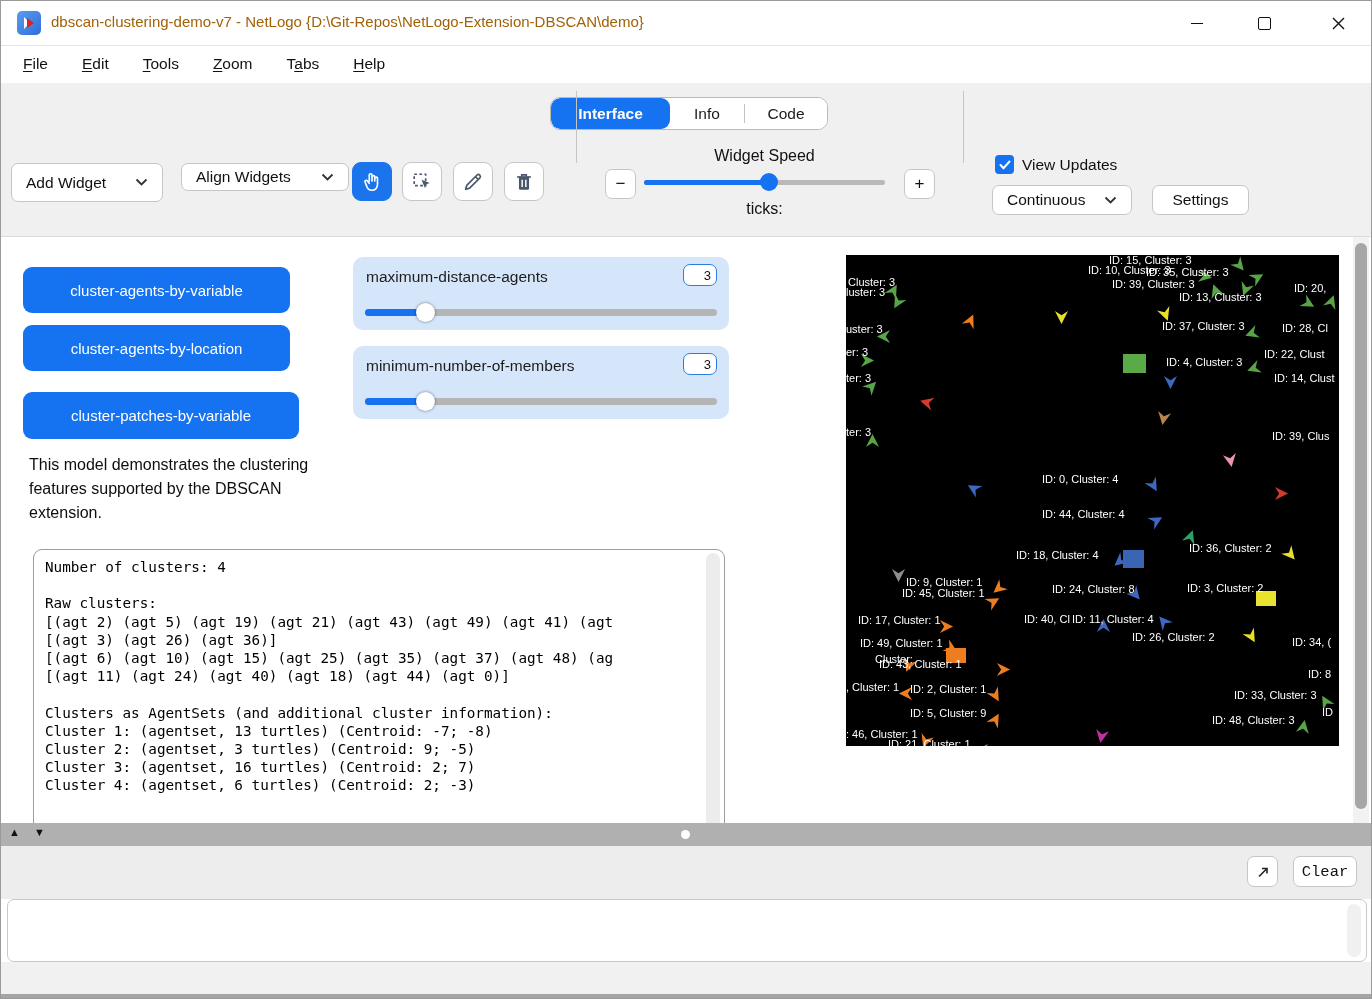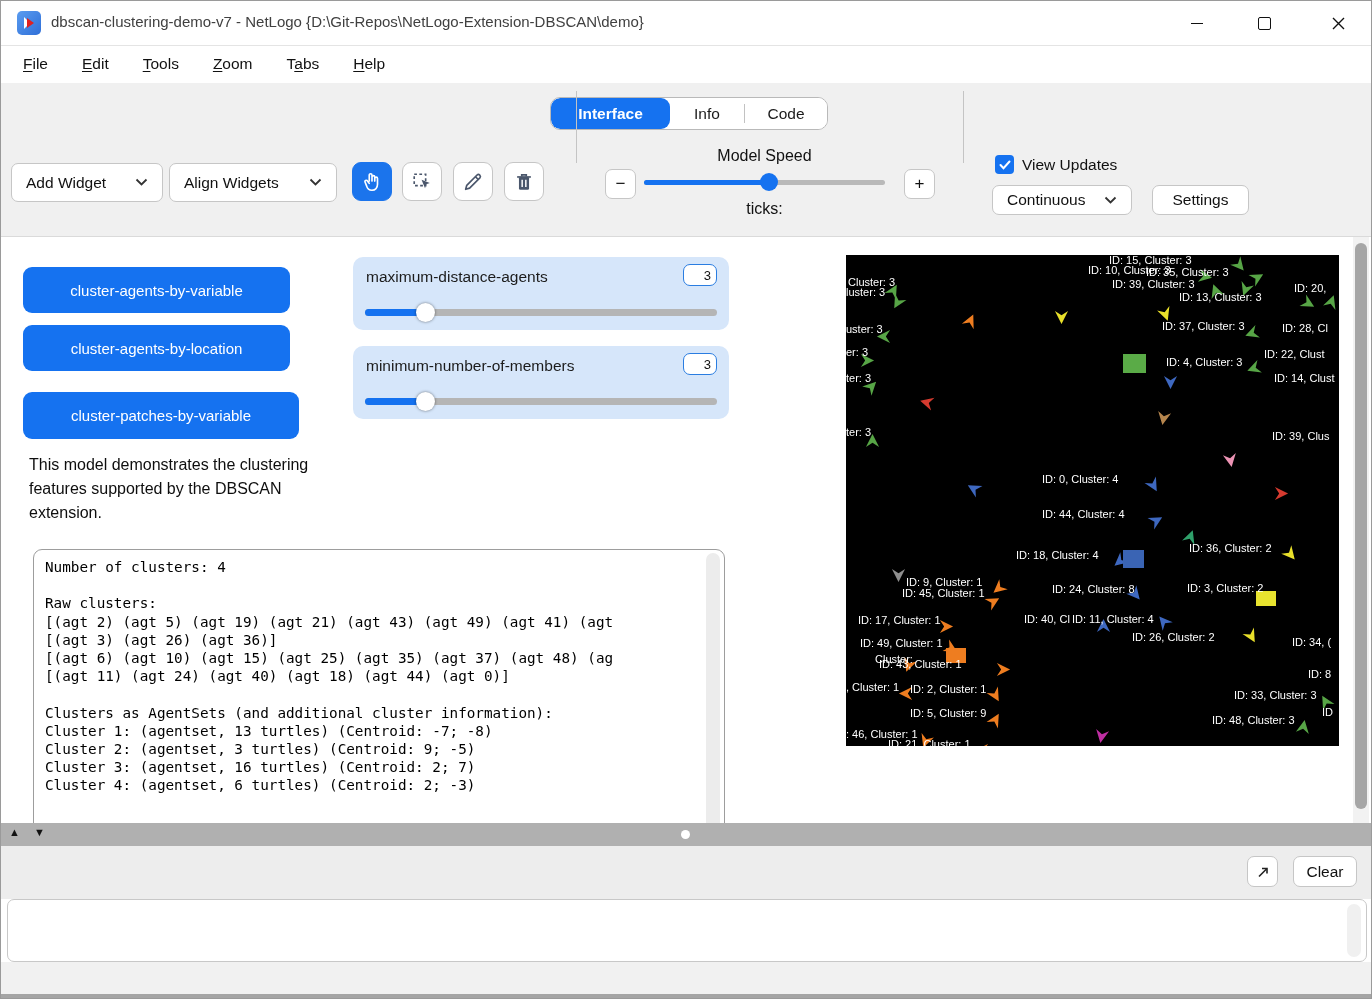--- a/index.html
+++ b/index.html
@@ -2,21 +2,21 @@
 <html><head>
 <meta charset="utf-8">
 <style>
   html,body{margin:0;padding:0;background:#cfcfcf;}
   .app{position:relative;width:1372px;height:999px;background:#ffffff;overflow:hidden;
        font-family:"Liberation Sans",sans-serif;border:1px solid #9a9a9a;box-sizing:border-box;}
   
   .titlebar{position:absolute;left:0;top:0;width:100%;height:44px;background:#fff;border-bottom:1px solid #e4e4e4;}
   .app-icon{position:absolute;left:16px;top:10px;width:24px;height:24px;border-radius:5px;
             background:linear-gradient(135deg,#5a9cf0,#2f6fd8);display:flex;align-items:center;justify-content:center;}
-  .title-text{position:absolute;left:50px;top:12px;font-size:15px;color:#404040;white-space:nowrap;}
+  .title-text{position:absolute;left:50px;top:12px;font-size:15px;color:#a16207;white-space:nowrap;}
   .win-btn{position:absolute;top:6px;width:46px;height:32px;display:flex;align-items:center;justify-content:center;}
   .min-glyph{width:12px;height:0;border-top:1.4px solid #111;}
   .max-glyph{width:11px;height:11px;border:1.3px solid #111;border-radius:2px;}
   
   .menubar{position:absolute;left:22px;top:44px;height:38px;display:flex;gap:34px;align-items:center;}
   .menu-item{font-size:15.5px;color:#111;cursor:default;}
   .menu-item u{text-underline-offset:2px;}
   
   .topgray{position:absolute;left:0;top:82px;width:100%;height:153px;background:#f0f0f0;border-bottom:1px solid #dadada;}
   
@@ -121,21 +121,21 @@
         <div class="tabsep"></div>
         <div class="tabseg" style="width: 82px;">Code</div>
       </div>
 
     <div class="dd" style="left:10px;top:80px;width:152px;height:39px;">
       <span>Add Widget</span>
       <svg width="13" height="9" viewBox="0 0 13 9">
           <path d="M1.5 1.5l5 5 5-5" stroke="#333" stroke-width="1.8" fill="none"></path>
         </svg>
     </div>
-    <div class="dd" style="left:168px;top:80px;width:168px;height:39px;">
+    <div class="dd" style="left:180px;top:80px;width:168px;height:28px;">
       <span>Align Widgets</span>
       <svg width="13" height="9" viewBox="0 0 13 9">
           <path d="M1.5 1.5l5 5 5-5" stroke="#333" stroke-width="1.8" fill="none"></path>
         </svg>
     </div>
 
     <div class="toolbtn blue" style="left:351px;top:79px;">
       <svg width="22" height="22" viewBox="0 0 24 24">
         <path d="M9 11V4.5a1.5 1.5 0 0 1 3 0V11m0-4.5a1.5 1.5 0 0 1 3 0V11m0-2.8a1.5 1.5 0 0 1 3 0v6.3c0 4-2.5 6.5-6 6.5s-5.2-2-5.9-4.8L4.4 12c-.4-1 .3-1.9 1.3-1.9.6 0 1.2.4 1.5 1l1.8 2.4" fill="none" stroke="#ffffff" stroke-width="1.8" stroke-linecap="round" stroke-linejoin="round"></path>
       </svg>
@@ -157,21 +157,21 @@
         <path d="M4.5 6.5h15" stroke="#4a566b" stroke-width="1.8"></path>
         <path d="M9.5 6V4.2h5V6" fill="none" stroke="#4a566b" stroke-width="1.8"></path>
         <rect x="6.5" y="6.5" width="11" height="14" rx="1.5" fill="#4a566b"></rect>
         <path d="M10 9.5v8M14 9.5v8" stroke="#ffffff" stroke-width="1.6"></path>
       </svg>
     </div>
 
     <div class="vdiv" style="left:575px;top:8px;height:72px;"></div>
 
     <div class="stepbtn" style="left:604px;top:86px;">−</div>
-    <div class="ms-label" style="left:643px;top:64px;width:241px;">Model Speed</div>
+    <div class="ms-label" style="left:643px;top:64px;width:241px;">Widget Speed</div>
     <div class="ms-track" style="left:643px;top:97px;width:241px;">
       <div class="ms-fill" id="msfill" style="width: 52%;"></div>
       <div class="ms-thumb" id="msthumb" style="left: calc(52% - 9px);"></div>
     </div>
     <div class="stepbtn" style="left:903px;top:86px;">+</div>
     <div class="ms-label" style="left:643px;top:117px;width:241px;">ticks:</div>
 
     <div class="vdiv" style="left:962px;top:8px;height:72px;"></div>
 
     <div class="chk" style="left:994px;top:72px;">
@@ -433,21 +433,21 @@
   </div>
 
   <div class="cc-head">
 
     <div class="pushbtn" style="left:1246px;top:10px;width:31px;height:31px;">
       <svg width="16" height="16" viewBox="0 0 16 16">
         <path d="M4 12.5L11.5 5" stroke="#222" stroke-width="1.6" fill="none"></path>
         <path d="M7 4.5h5v5" stroke="#222" stroke-width="1.6" fill="none"></path>
       </svg>
     </div>
-    <div class="pushbtn" style="left:1292px;top:10px;width:64px;height:31px;">Clear</div>
+    <div class="pushbtn" style="left:1292px;top:10px;width:64px;height:31px;font-family:Liberation Mono, monospace;">Clear</div>
   </div>
   <div class="cc-out">
     <div class="cc-out-scroll"></div>
   </div>
   <div class="cc-inrow">
     
     
     
   </div>
   <div class="bottomstrip"></div>

